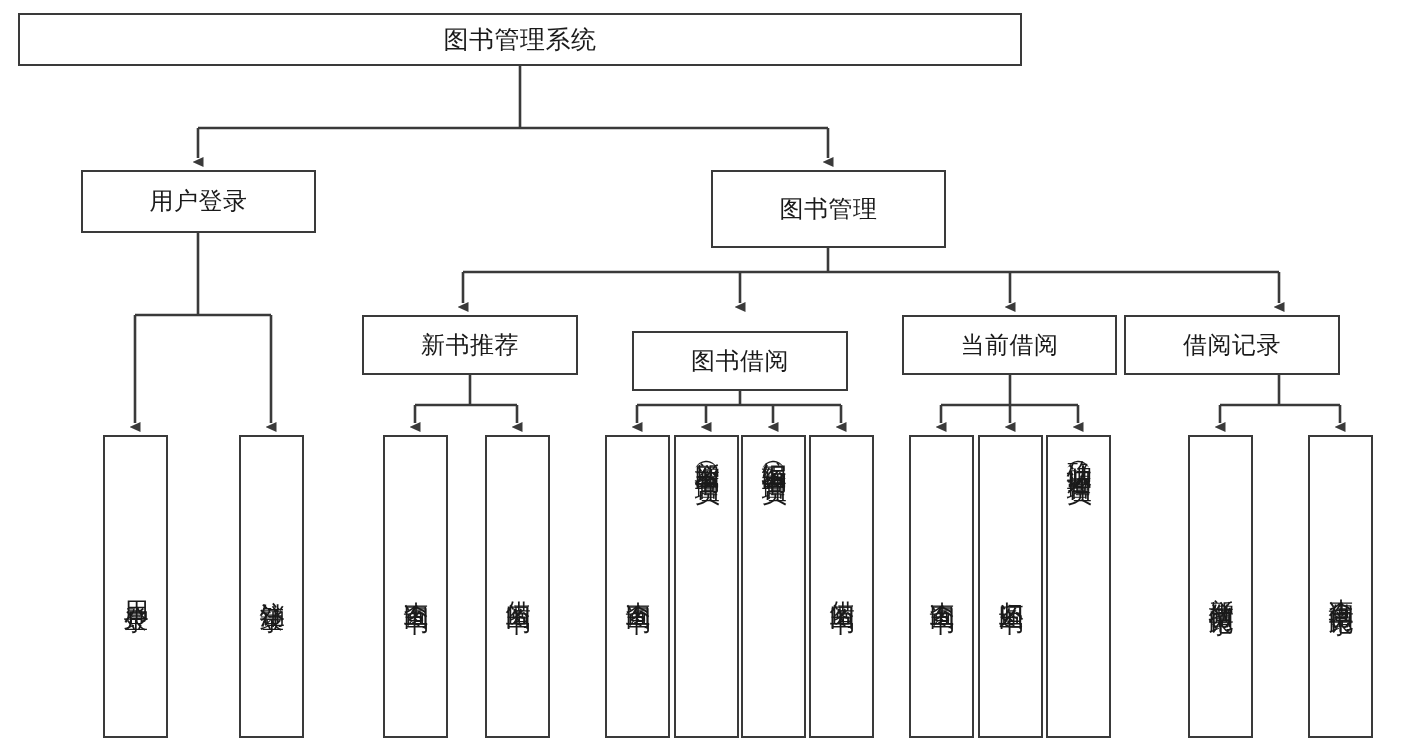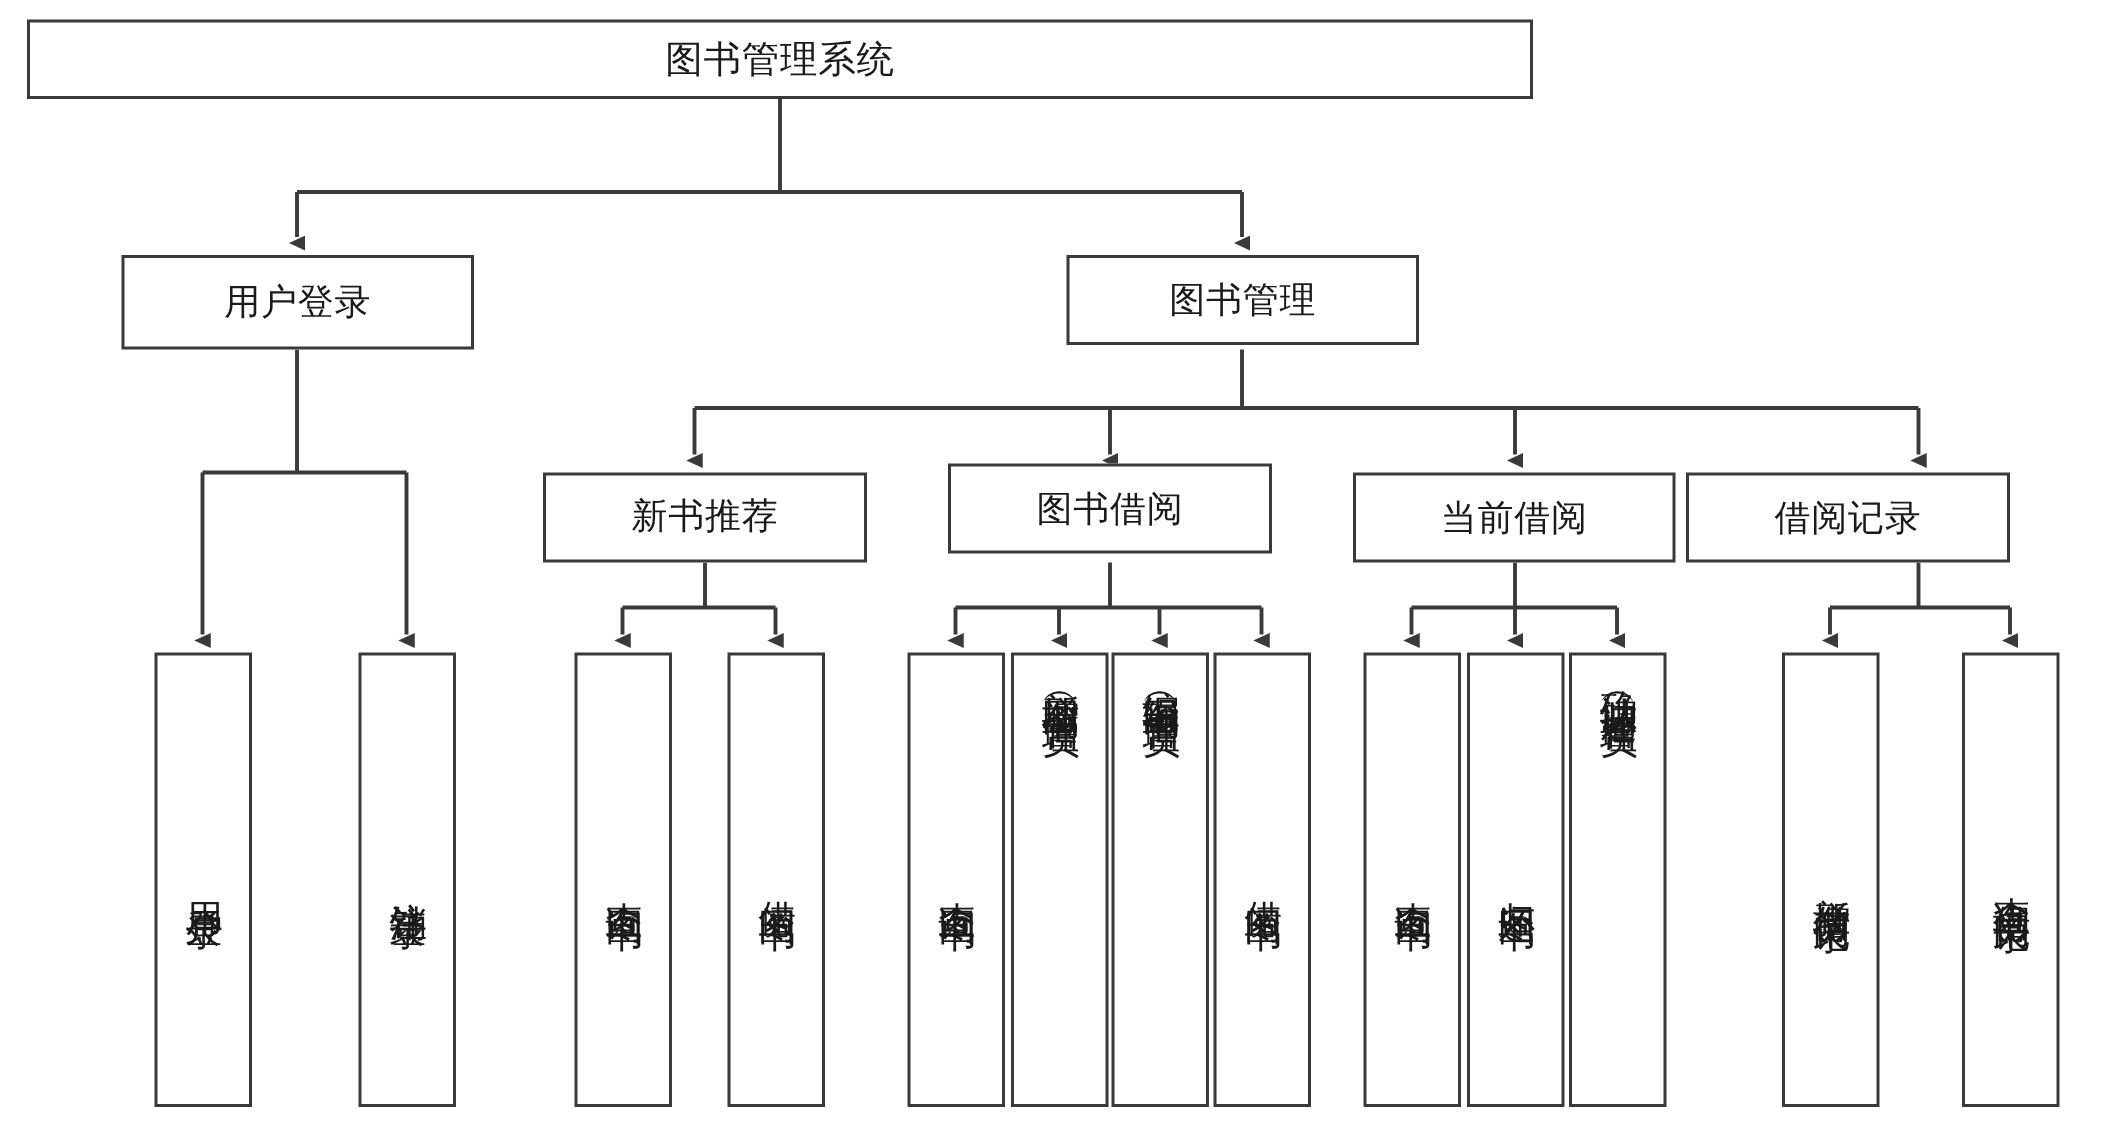--- a/index.html
+++ b/index.html
@@ -136,29 +136,29 @@
   </svg>
 
   <div class="node-box h-node root-node" style="left:18px; top:13px; width:1004px; height:53px;">
     <span class="node-label">图书管理系统</span>
   </div>
 
   <div class="node-box h-node" style="left:81px; top:170px; width:235px; height:63px;">
     <span class="node-label">用户登录</span>
   </div>
 
-  <div class="node-box h-node" style="left:711px; top:170px; width:235px; height:60px;">
+  <div class="node-box h-node" style="left:711px; top:170px; width:235px; height:78px;">
     <span class="node-label">图书管理</span>
   </div>
 
   <div class="node-box h-node" style="left:362px; top:315px; width:216px; height:60px;font-family:Liberation Serif, serif;">
     <span class="node-label">新书推荐</span>
   </div>
 
-  <div class="node-box h-node" style="left:632px; top:309px; width:216px; height:60px;">
+  <div class="node-box h-node" style="left:632px; top:331px; width:216px; height:60px;">
     <span class="node-label">图书借阅</span>
   </div>
 
   <div class="node-box h-node" style="left:902px; top:315px; width:215px; height:60px;">
     <span class="node-label">当前借阅</span>
   </div>
 
   <div class="node-box h-node" style="left:1124px; top:315px; width:216px; height:60px;">
     <span class="node-label">借阅记录</span>
   </div>

